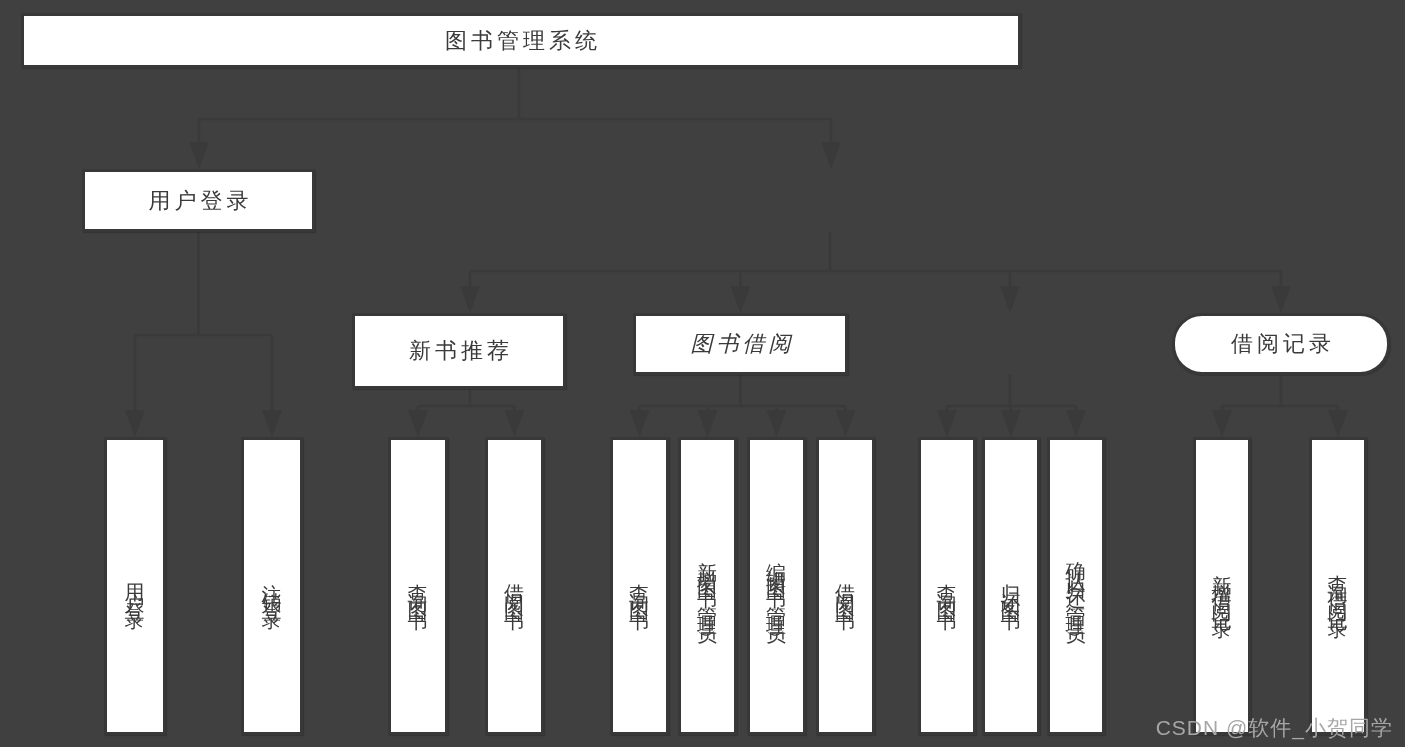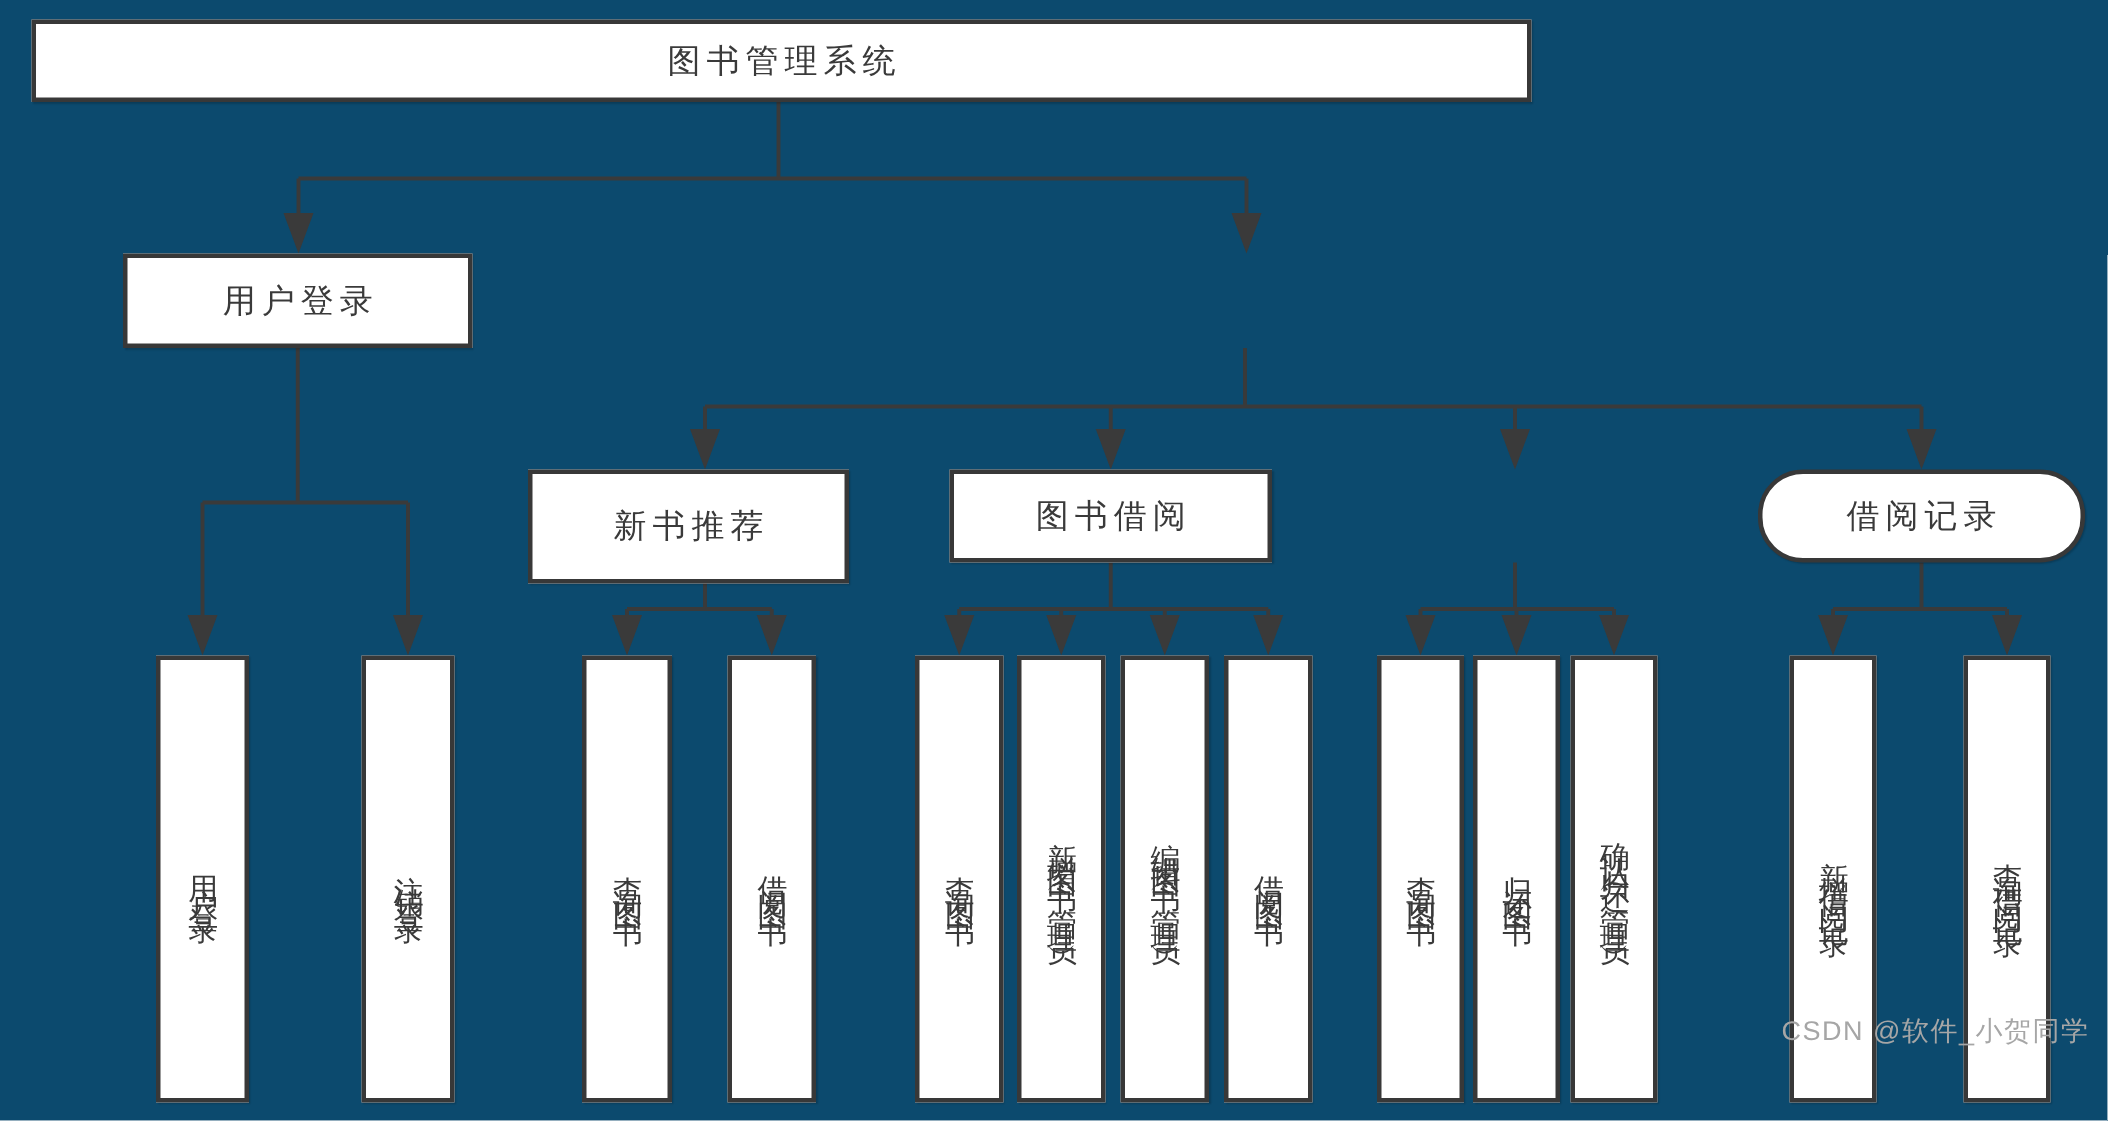--- a/index.html
+++ b/index.html
@@ -1,21 +1,21 @@
 <!DOCTYPE html>
 <html><head>
 <meta charset="utf-8">
 <style>
   html, body { margin: 0; padding: 0; background: #ffffff; }
   body { font-family: "Liberation Sans", sans-serif; }
   .stage {
     position: relative;
     width: 1405px;
     height: 747px;
-    background: #0c4a6e;
+    background: #404040;
     overflow: hidden;
   }
   .connectors {
     position: absolute;
     left: 0; top: 0;
     width: 1405px; height: 747px;
   }
   .node {
     position: absolute;
     box-sizing: border-box;
@@ -35,23 +35,23 @@
   }
   .vnode {
     writing-mode: vertical-rl;
     text-orientation: mixed;
     font-size: 20px;
     letter-spacing: 9px;
     line-height: 1;
   }
   .watermark {
     position: absolute;
-    top: 675px;
+    top: 714px;
     right: 12px;
-    font-size: 18px;
+    font-size: 21px;
     color: #a6a6a6;
     letter-spacing: 1px;
     white-space: nowrap;
   }
 </style>
 </head>
 <body>
 
 <div class="stage">
 
@@ -82,21 +82,21 @@
              M1066 410 L1086 410 L1076 437 Z
              M1212 410 L1232 410 L1222 437 Z
              M1328 410 L1348 410 L1338 437 Z"></path>
   </svg>
 
   <div class="node hnode" style="left:21px; top:13px; width:1000px; height:55px;">图书管理系统</div>
 
   <div class="node hnode" style="left:82px; top:169px; width:233px; height:63px;">用户登录</div>
 
   <div class="node hnode" style="left:352px; top:313px; width:214px; height:76px;">新书推荐</div>
-  <div class="node hnode" style="left:633px; top:313px; width:215px; height:62px;">图书借阅</div>
+  <div class="node hnode" style="left:633px; top:313px; width:215px; height:62px;font-style:italic;">图书借阅</div>
   <div class="node hnode" style="left:1172px; top:313px; width:218px; height:62px;border-radius:30px;">借阅记录</div>
 
   <div class="node vnode" style="left:104px; top:437px; width:62px; height:298px;">用户登录</div>
   <div class="node vnode" style="left:241px; top:437px; width:62px; height:298px;">注销登录</div>
 
   <div class="node vnode" style="left:388px; top:437px; width:60px; height:298px;">查询图书</div>
   <div class="node vnode" style="left:485px; top:437px; width:59px; height:298px;">借阅图书</div>
 
   <div class="node vnode" style="left:610px; top:437px; width:59px; height:298px;">查询图书</div>
   <div class="node vnode" style="left:678px; top:437px; width:59px; height:298px;">新增图书（管理员）</div>

